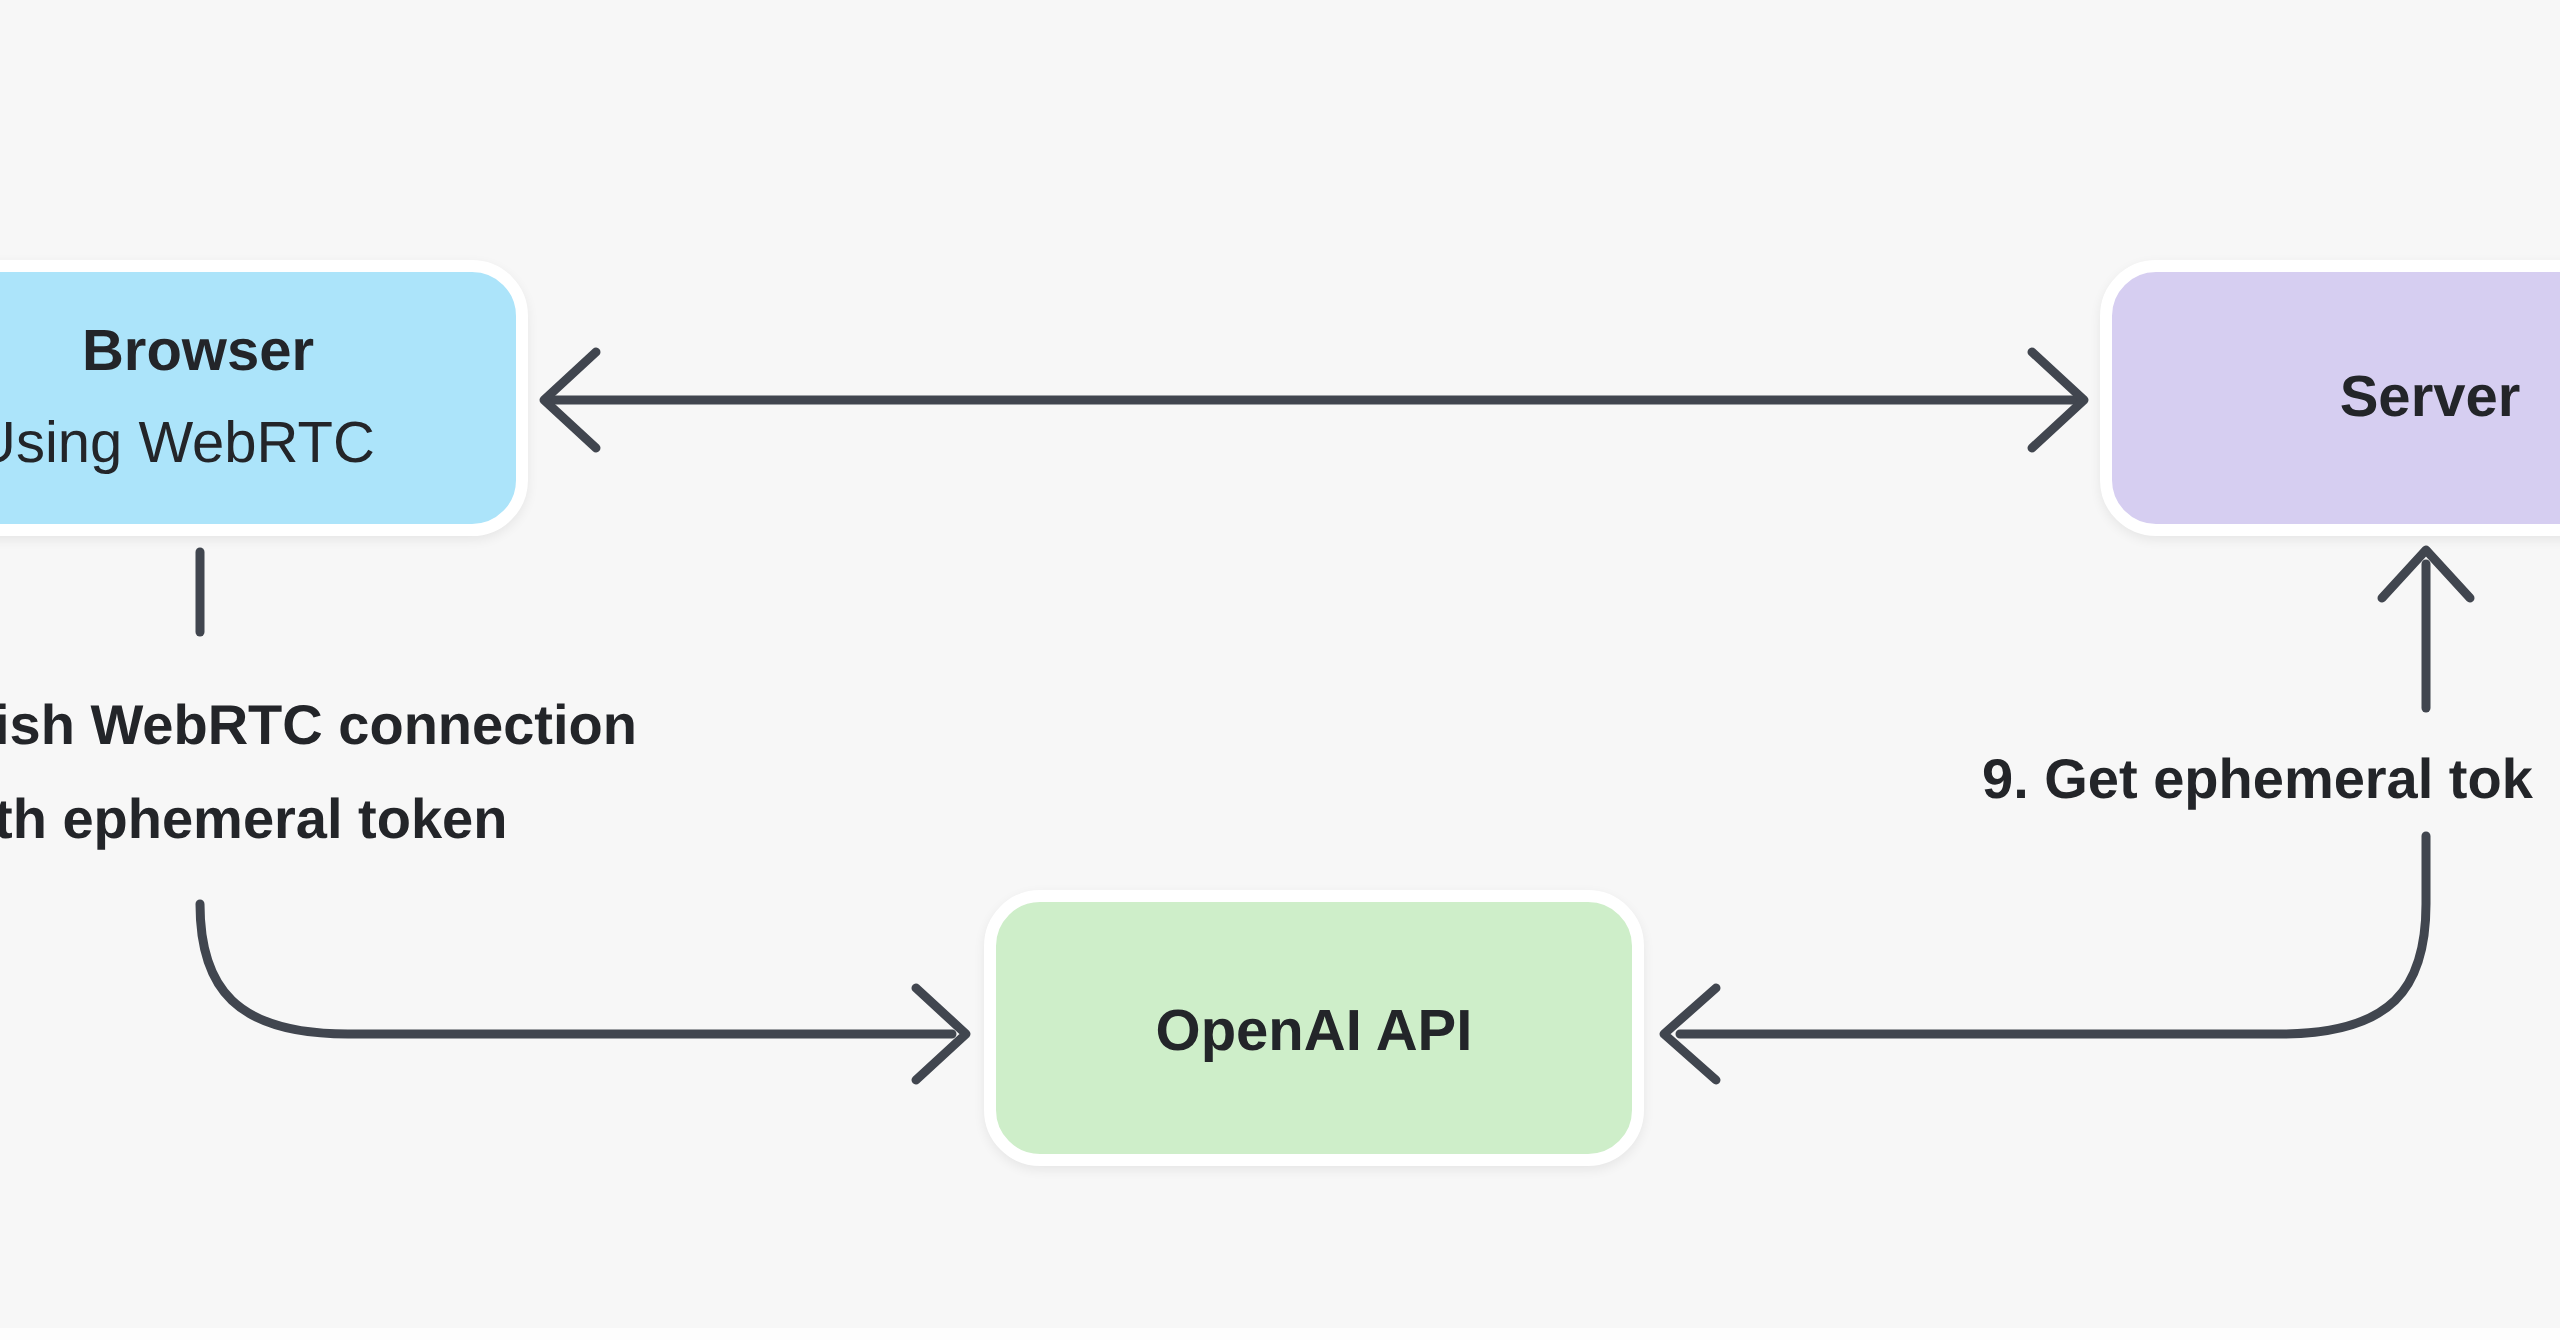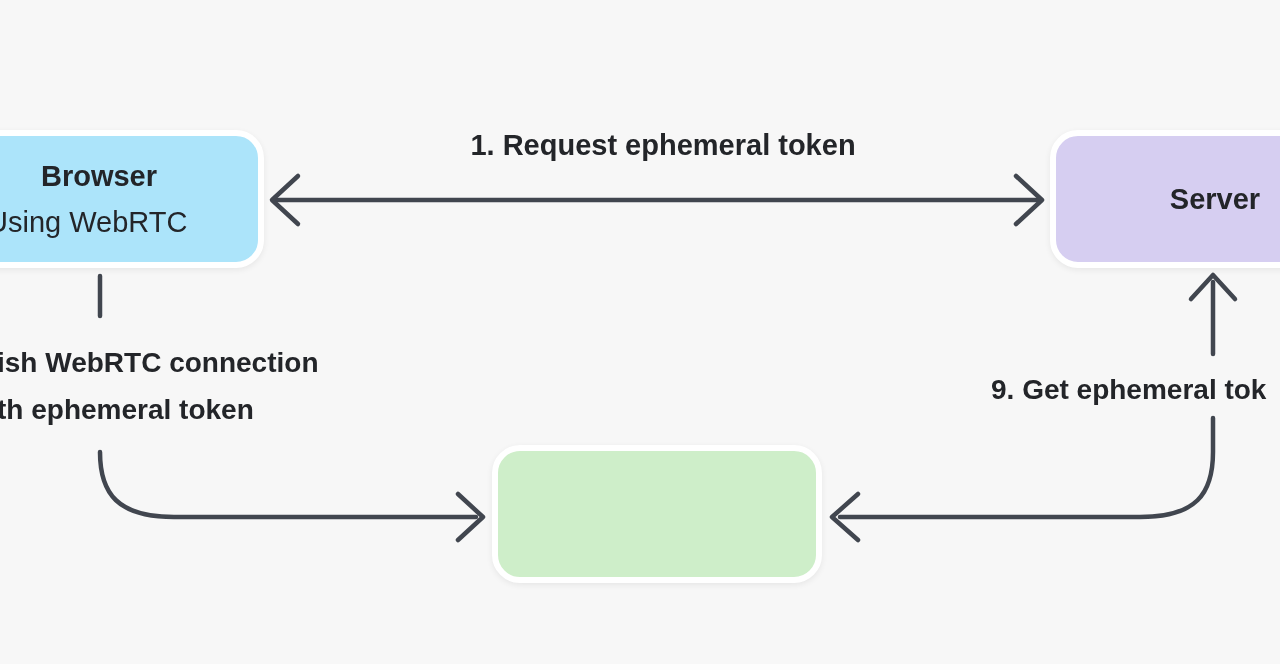--- a/index.html
+++ b/index.html
@@ -88,20 +88,20 @@
     </g>
   </svg>
 
   <div class="node node-browser"></div>
   <div class="node node-server"></div>
   <div class="node node-openai"></div>
 
   <div class="txt bold browser-title">Browser</div>
   <div class="txt browser-subtitle">Using WebRTC</div>
   <div class="txt bold server-title">Server</div>
+  <div class="txt bold openai-title">OpenAI API</div>
 
-  <div class="txt bold label-request">1. Request ephemeral token</div>
   <div class="txt bold label-est-1">ish WebRTC connection</div>
   <div class="txt bold label-est-2">th ephemeral token</div>
   <div class="txt bold label-get">9. Get ephemeral tok</div>
 
   <div class="bottom-strip"></div>
 </div>
 
 </body></html>

